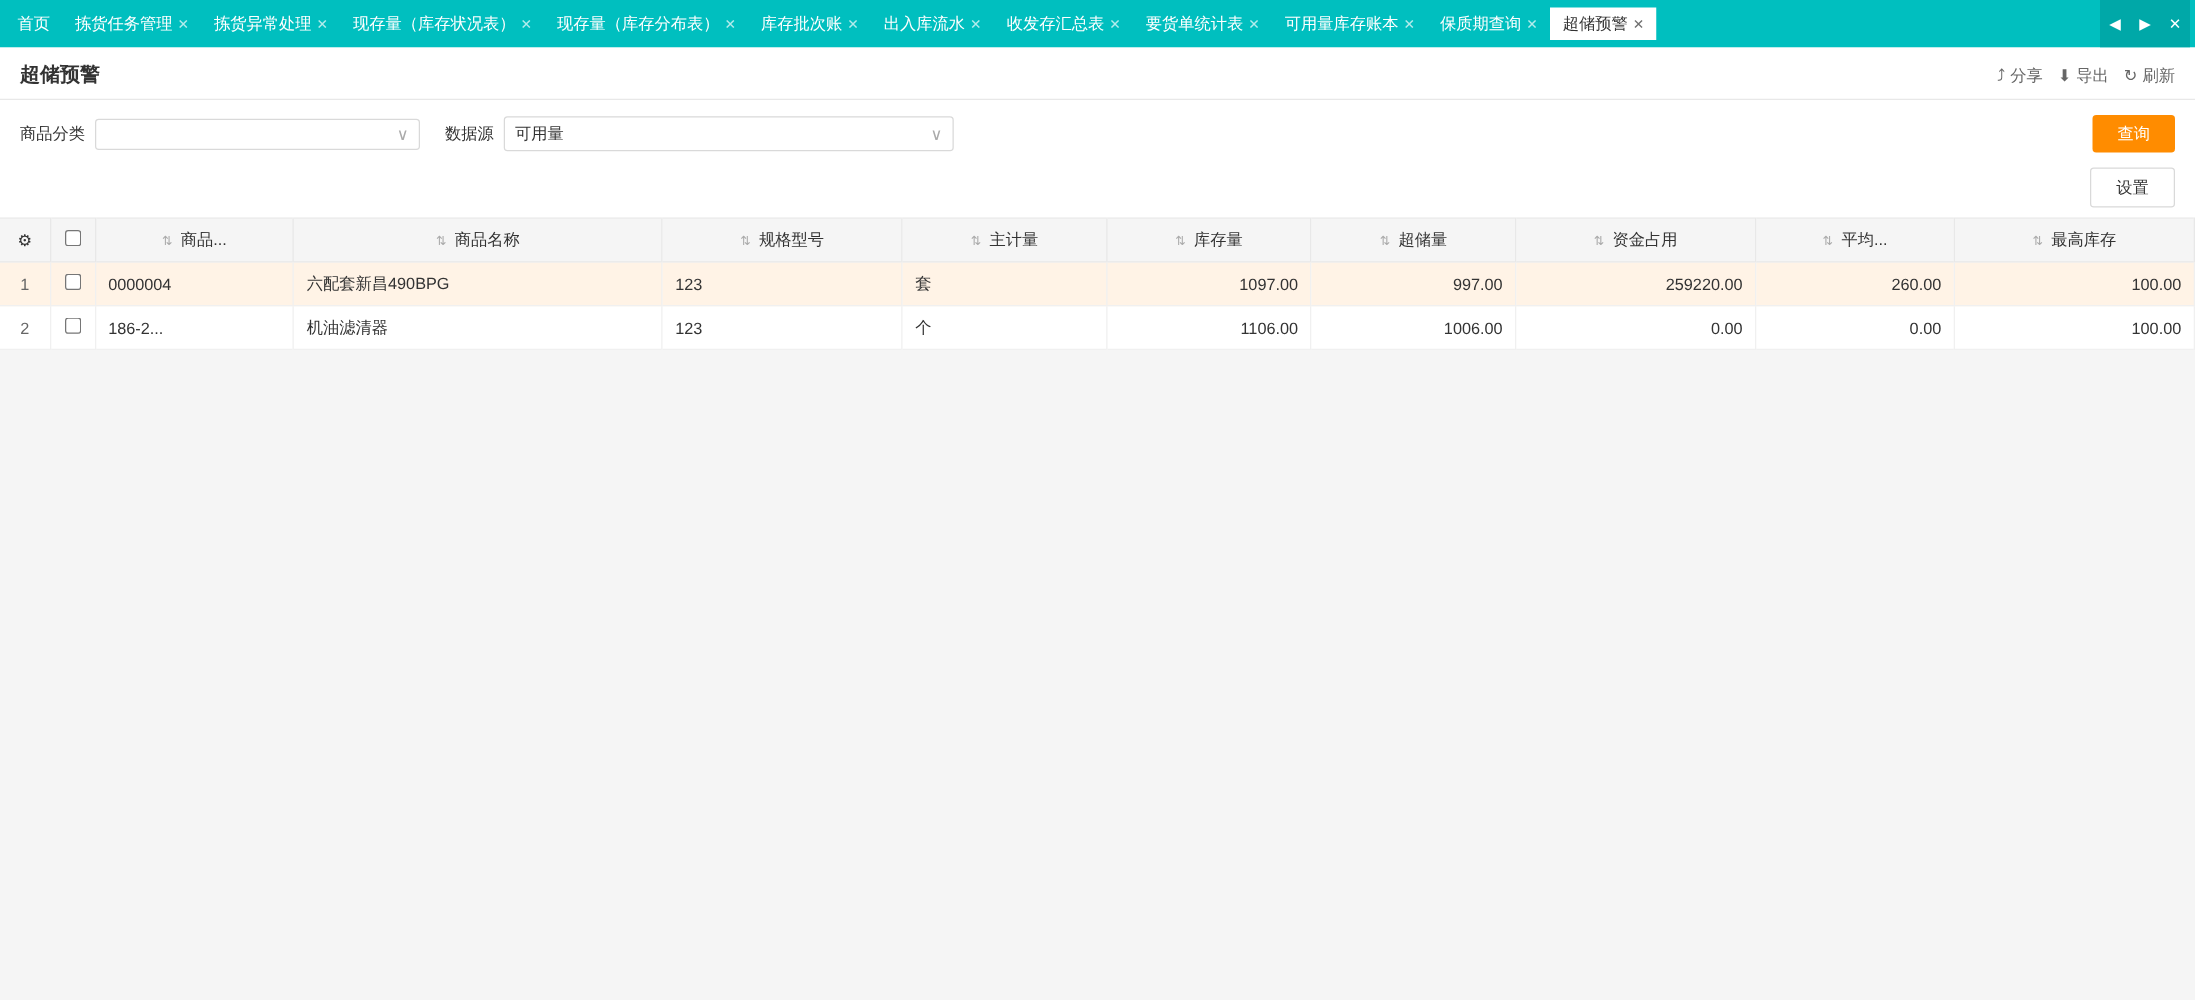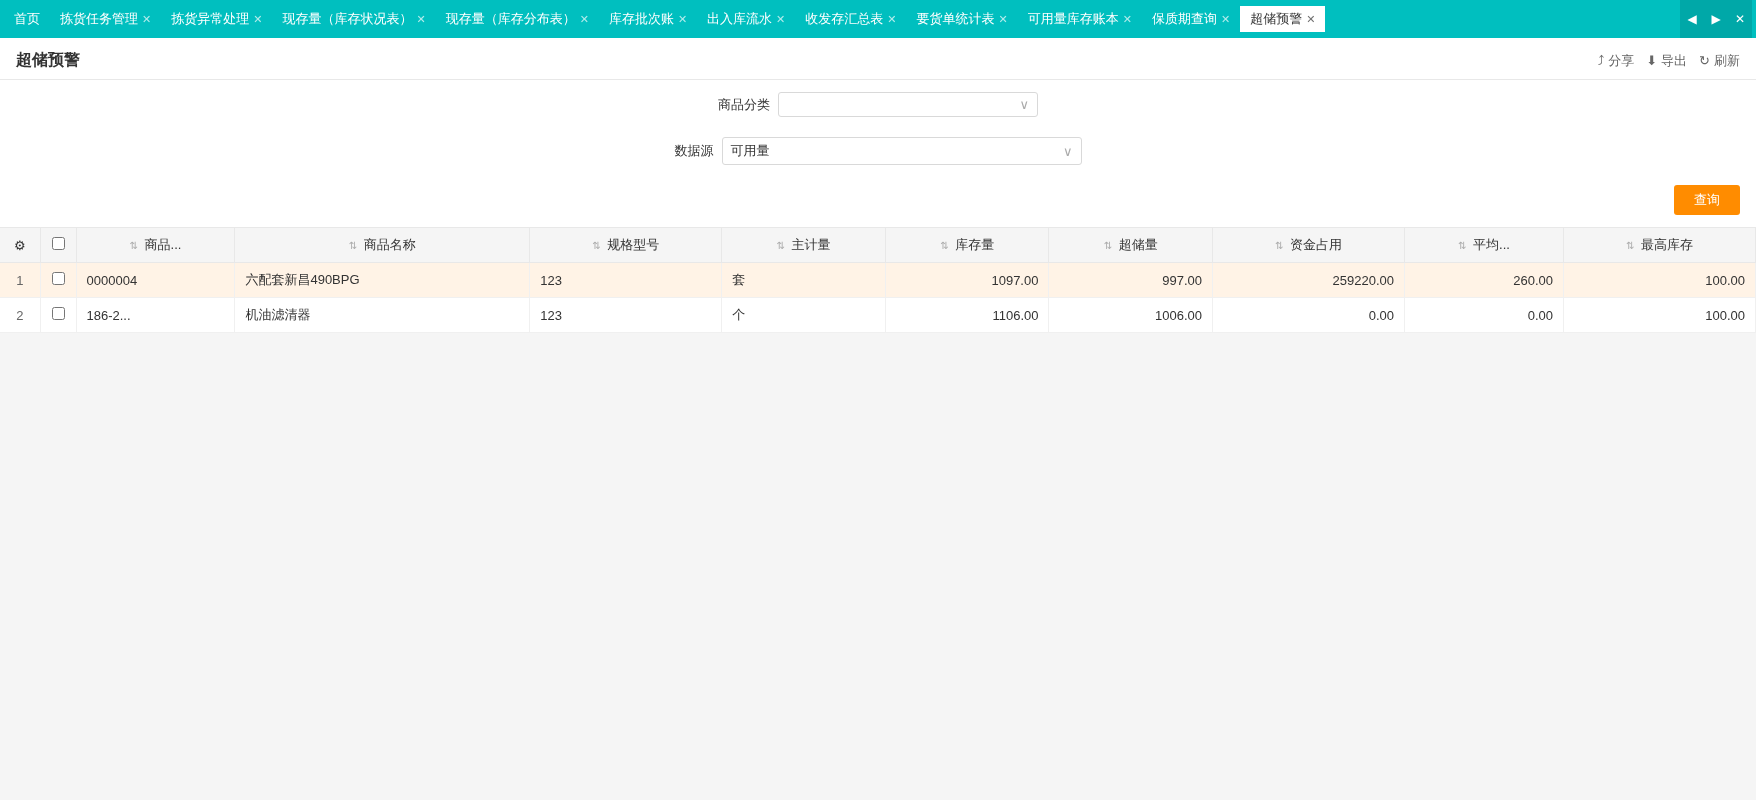--- a/index.html
+++ b/index.html
@@ -86,21 +86,20 @@
       border: none;
     }
 
     
     .filter-area {
       display: flex;
       align-items: center;
       padding: 12px 16px;
       gap: 20px;
       background: #fff;
-      flex-direction: column;
     }
     .filter-group {
       display: flex;
       align-items: center;
       gap: 8px;
     }
     .filter-label {
       color: #333;
       white-space: nowrap;
       font-size: 13px;
@@ -283,20 +282,23 @@
         <span>可用量</span>
         <span class="filter-chevron">∨</span>
       </div>
     </div>
 
     <div class="action-buttons">
       <button class="btn-query">查询</button>
     </div>
   </div>
 
+  <div style="padding: 0 16px 8px 16px; display: flex; justify-content: flex-end;">
+    <button class="btn-settings">设置</button>
+  </div>
 
   <div class="table-container">
     <table>
       <thead>
         <tr>
           <th class="settings-col">
             <span>⚙</span>
           </th>
           <th class="checkbox-col">
             <input type="checkbox" style="">

